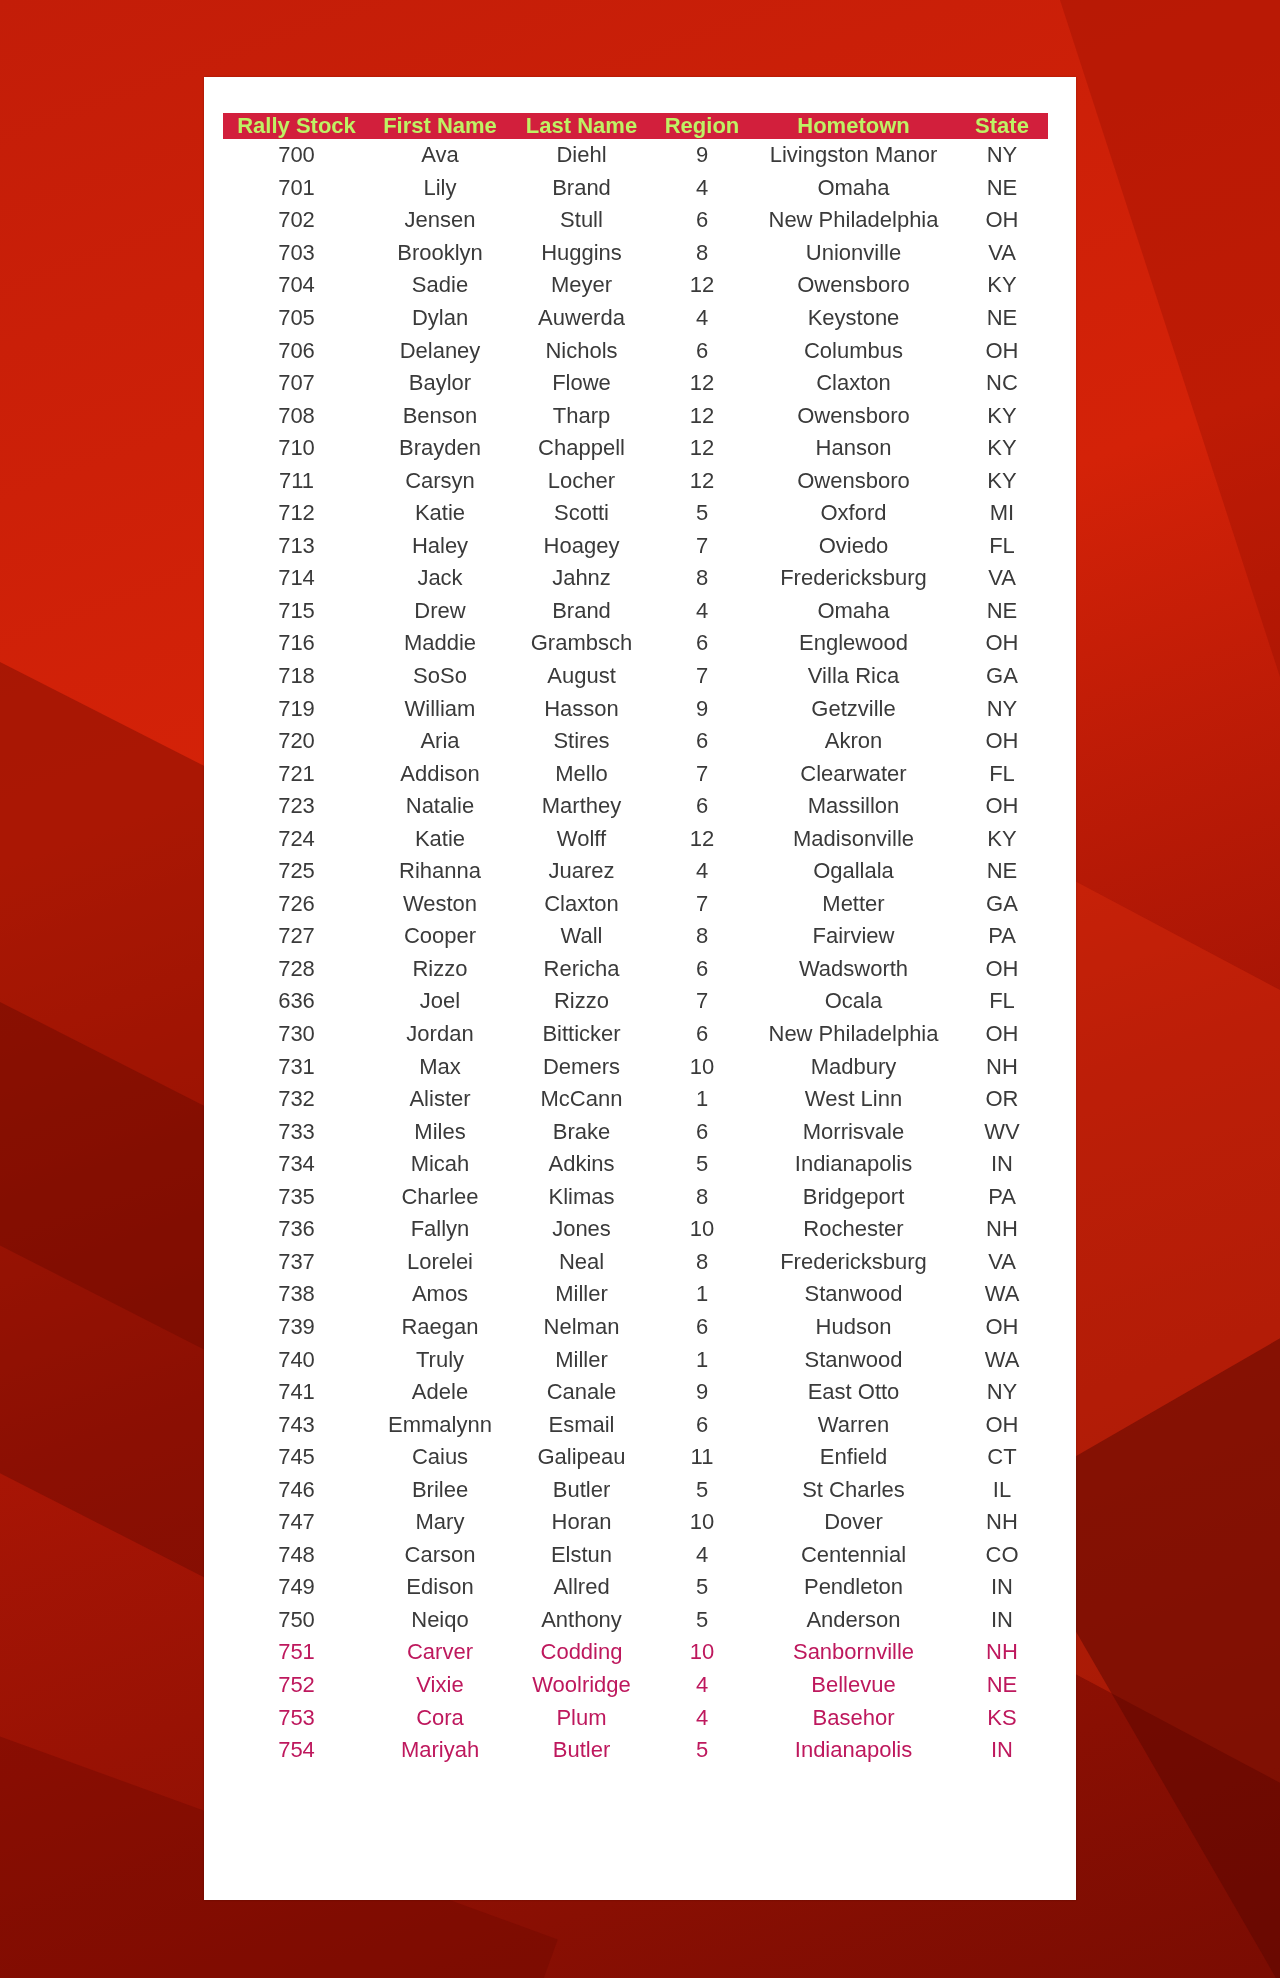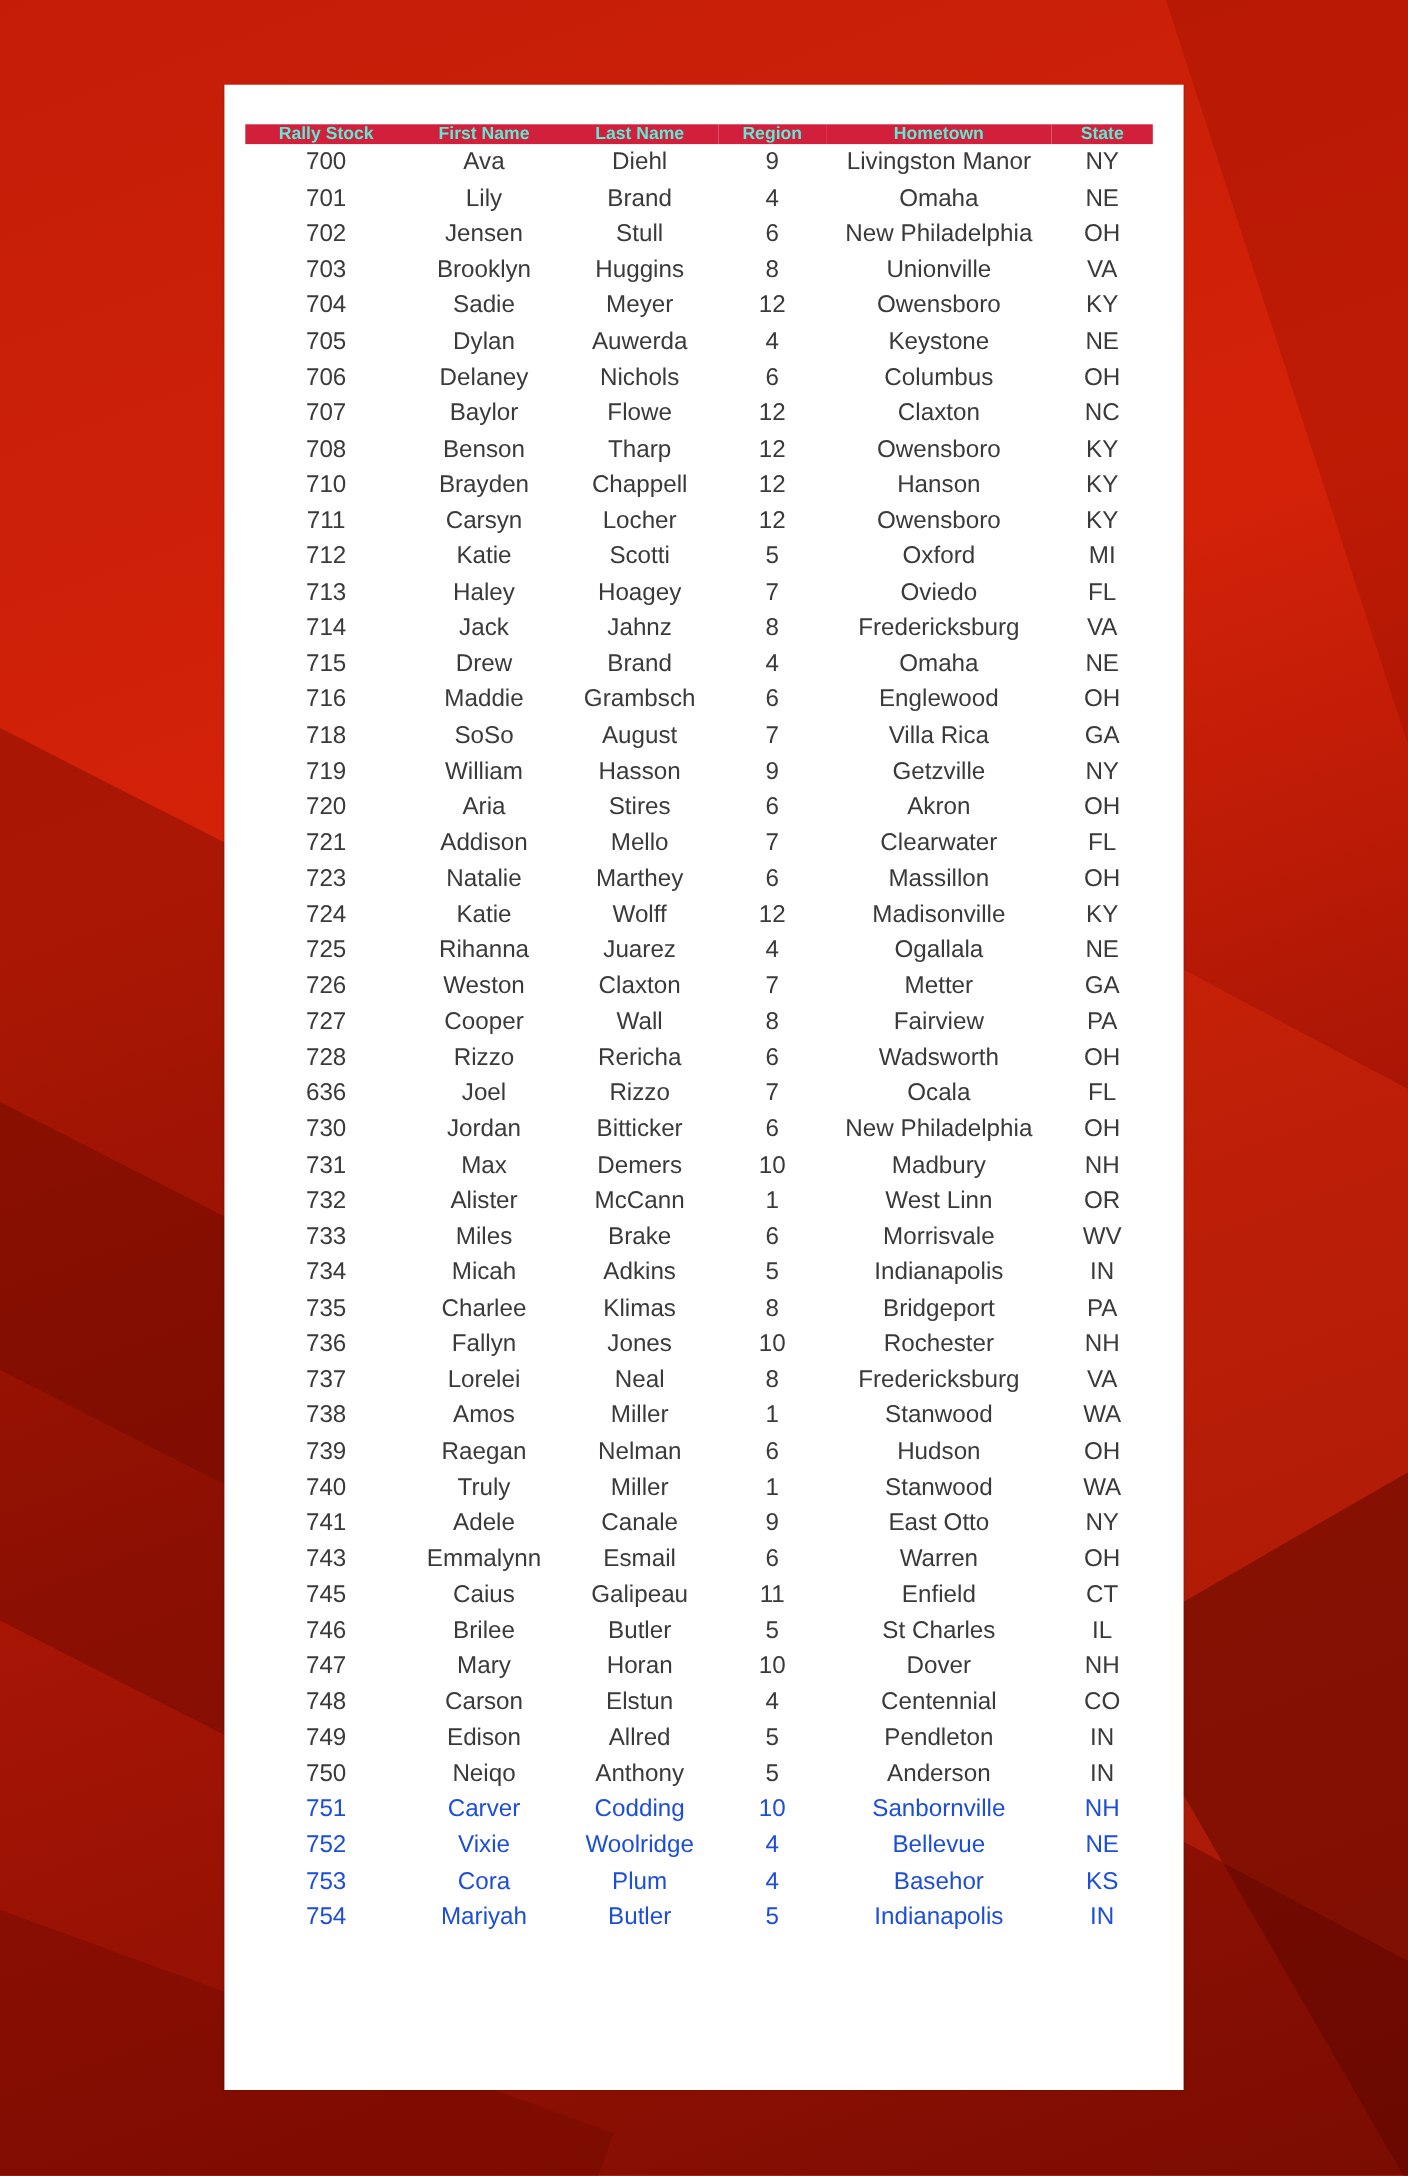--- a/index.html
+++ b/index.html
@@ -23,28 +23,28 @@
 
   .card {
     position:absolute; left:204px; top:77px; width:872px; height:1823px;
     background:#ffffff; box-shadow:0 0 2px rgba(0,0,0,0.25);
   }
   table {
     position:absolute; left:19px; top:36px; width:825px;
     border-collapse:collapse; table-layout:fixed;
   }
   thead th {
-    background:#d21f3c; color:#5eead4; font-weight:bold;
-    font-size:16px; height:16px; padding:0; text-align:center; white-space:nowrap;
+    background:#d21f3c; color:#bef264; font-weight:bold;
+    font-size:22px; height:16px; padding:0; text-align:center; white-space:nowrap;
   }
   tbody td {
     height:32.55px; padding:0; text-align:center; white-space:nowrap;
     color:#3a3a3a; font-size:22px;
   }
-  tbody tr.late td { color:#1d4ed8; }
+  tbody tr.late td { color:#be185d; }
   col.c1 { width:147px; } col.c2 { width:140px; } col.c3 { width:143px; }
   col.c4 { width:98px; }  col.c5 { width:205px; } col.c6 { width:92px; }
 </style>
 </head>
 <body>
 
 <div class="bg">
   <div class="base"></div>
   <div class="band b1"></div>
   <div class="band b2"></div>

